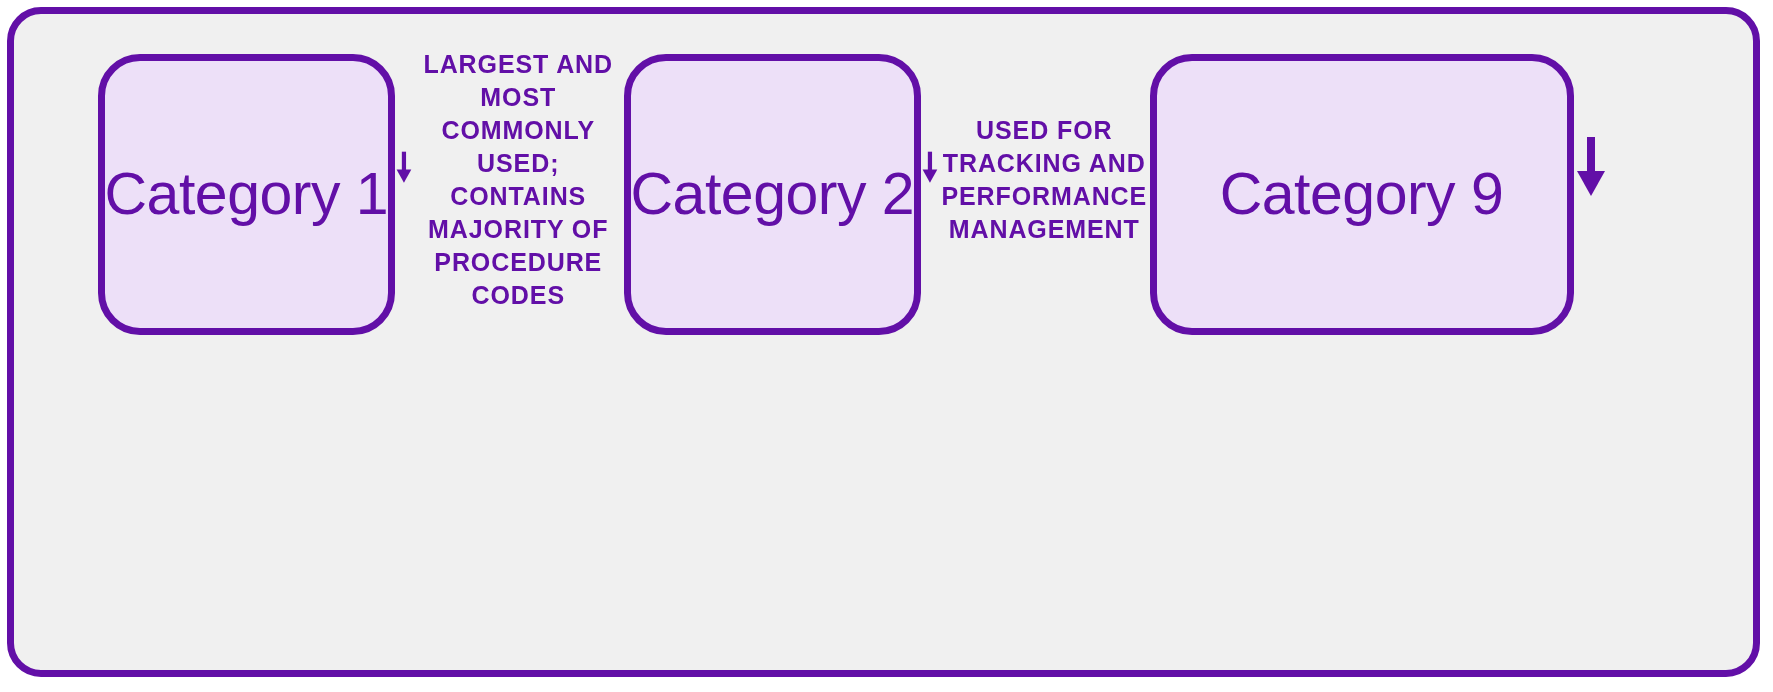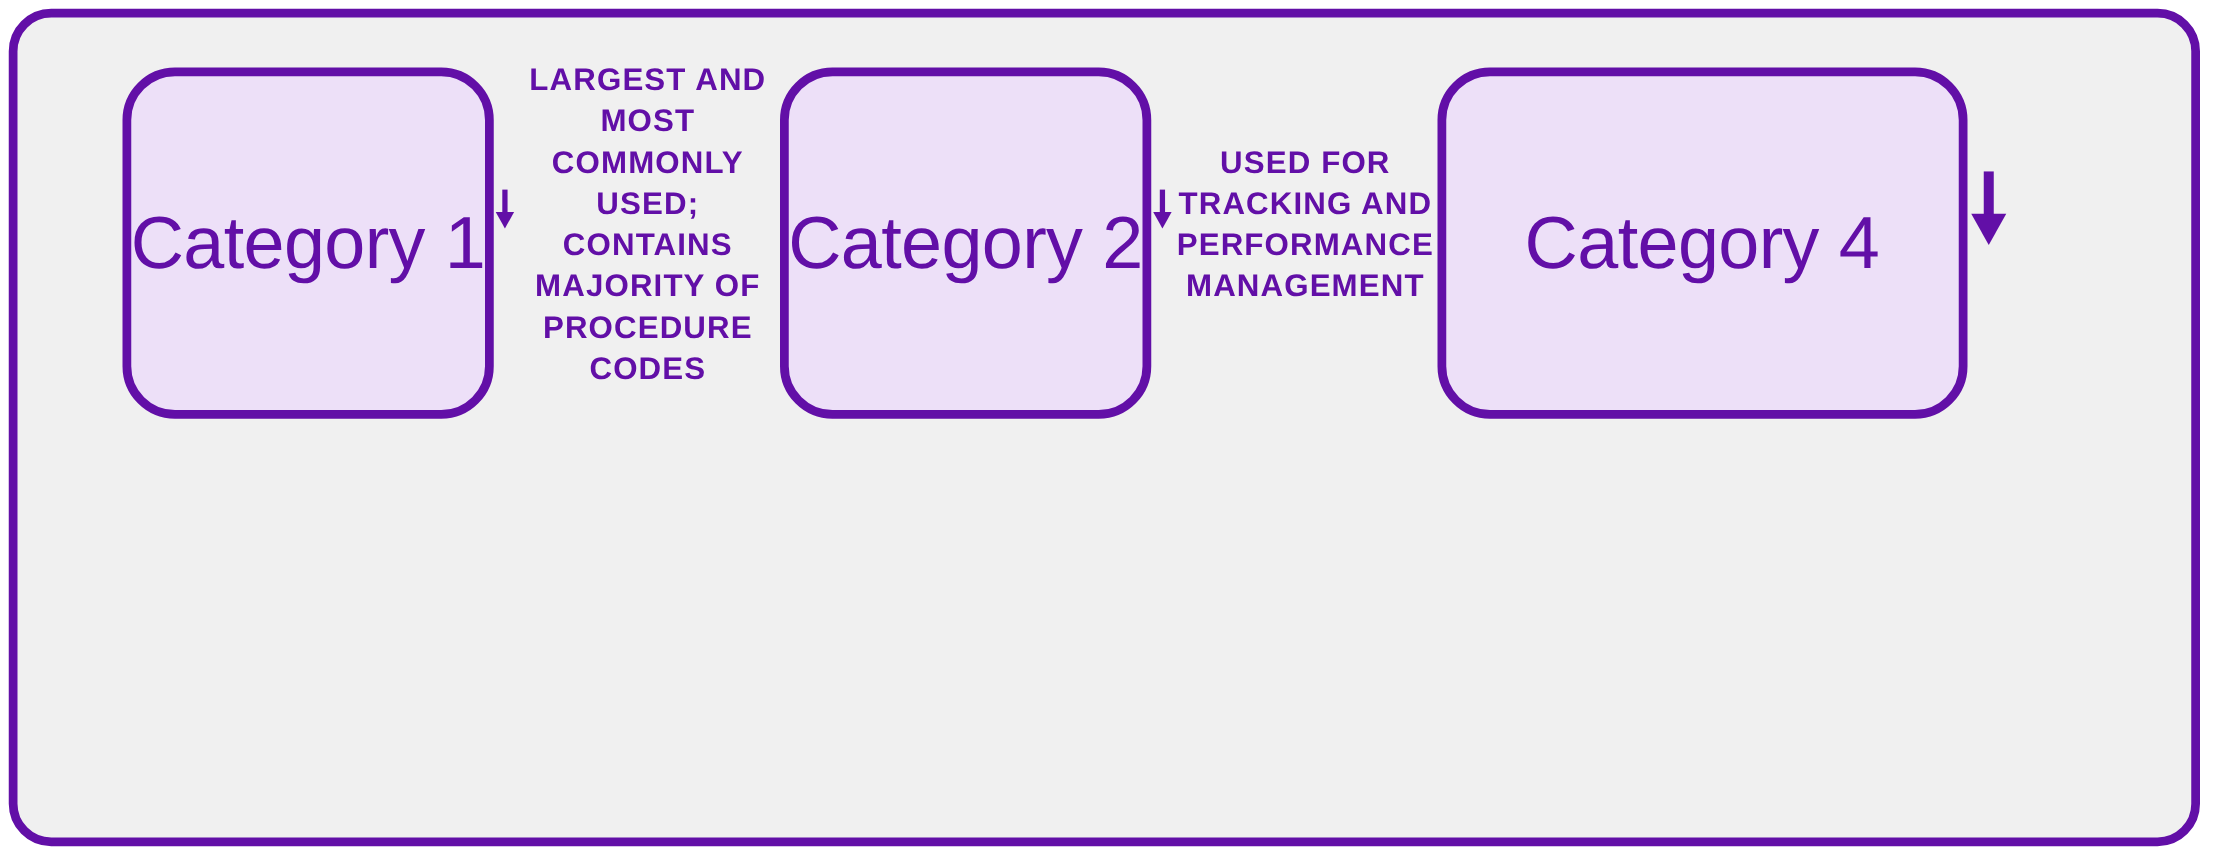--- a/index.html
+++ b/index.html
@@ -113,21 +113,21 @@
       </div>
       <svg class="arrow" viewBox="0 0 34 62">
         <rect x="13" y="0" width="8" height="38" fill="#620FA7"></rect>
         <polygon points="3,34 31,34 17,59" fill="#620FA7"></polygon>
       </svg>
       <div class="caption">USED FOR TRACKING AND PERFORMANCE MANAGEMENT</div>
     </div>
 
     <div class="column">
       <div class="cat-box">
-        <span class="cat-title">Category 4</span>
+        <span class="cat-title">Category 9</span>
       </div>
       <svg class="arrow" viewBox="0 0 34 62">
         <rect x="13" y="0" width="8" height="38" fill="#620FA7"></rect>
         <polygon points="3,34 31,34 17,59" fill="#620FA7"></polygon>
       </svg>
     </div>
 
   </div>
 </div>
 

